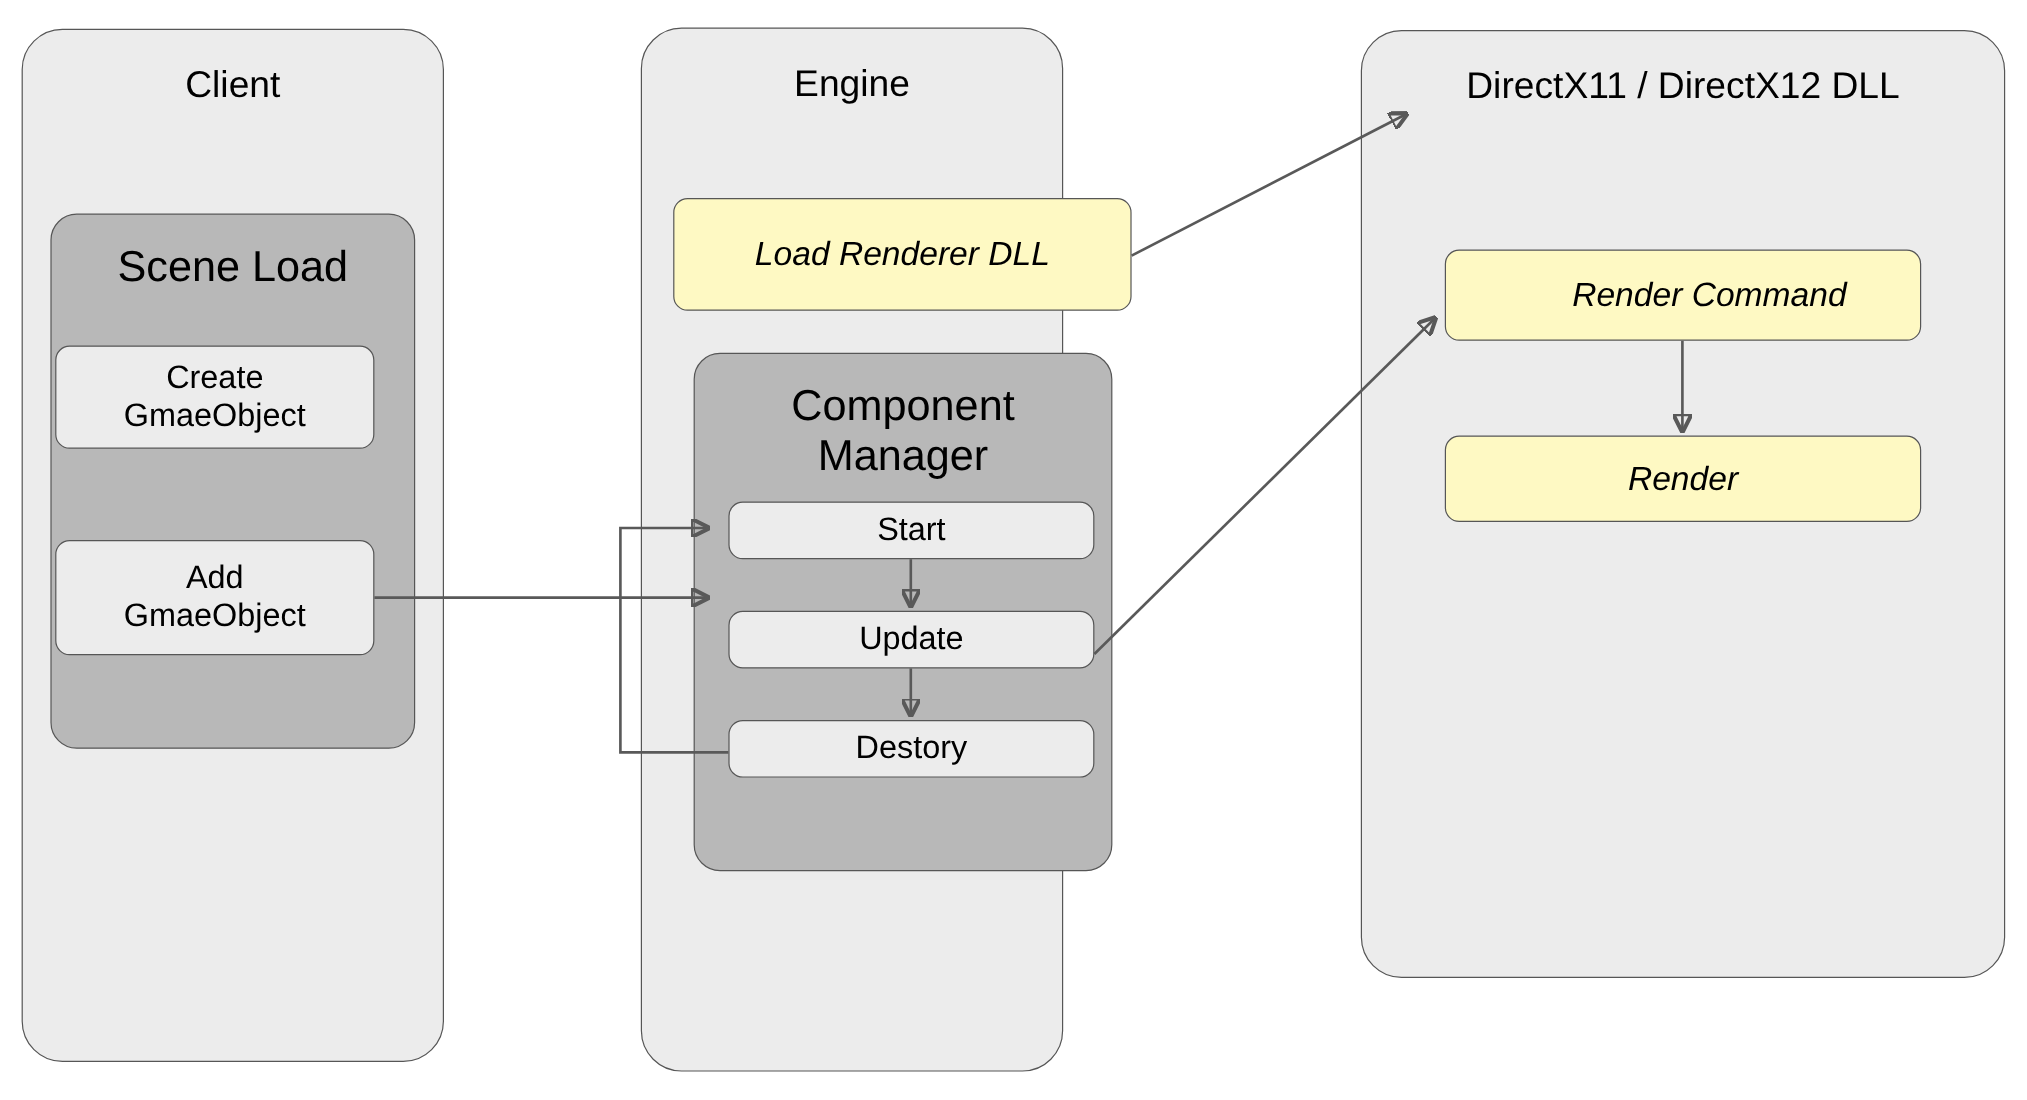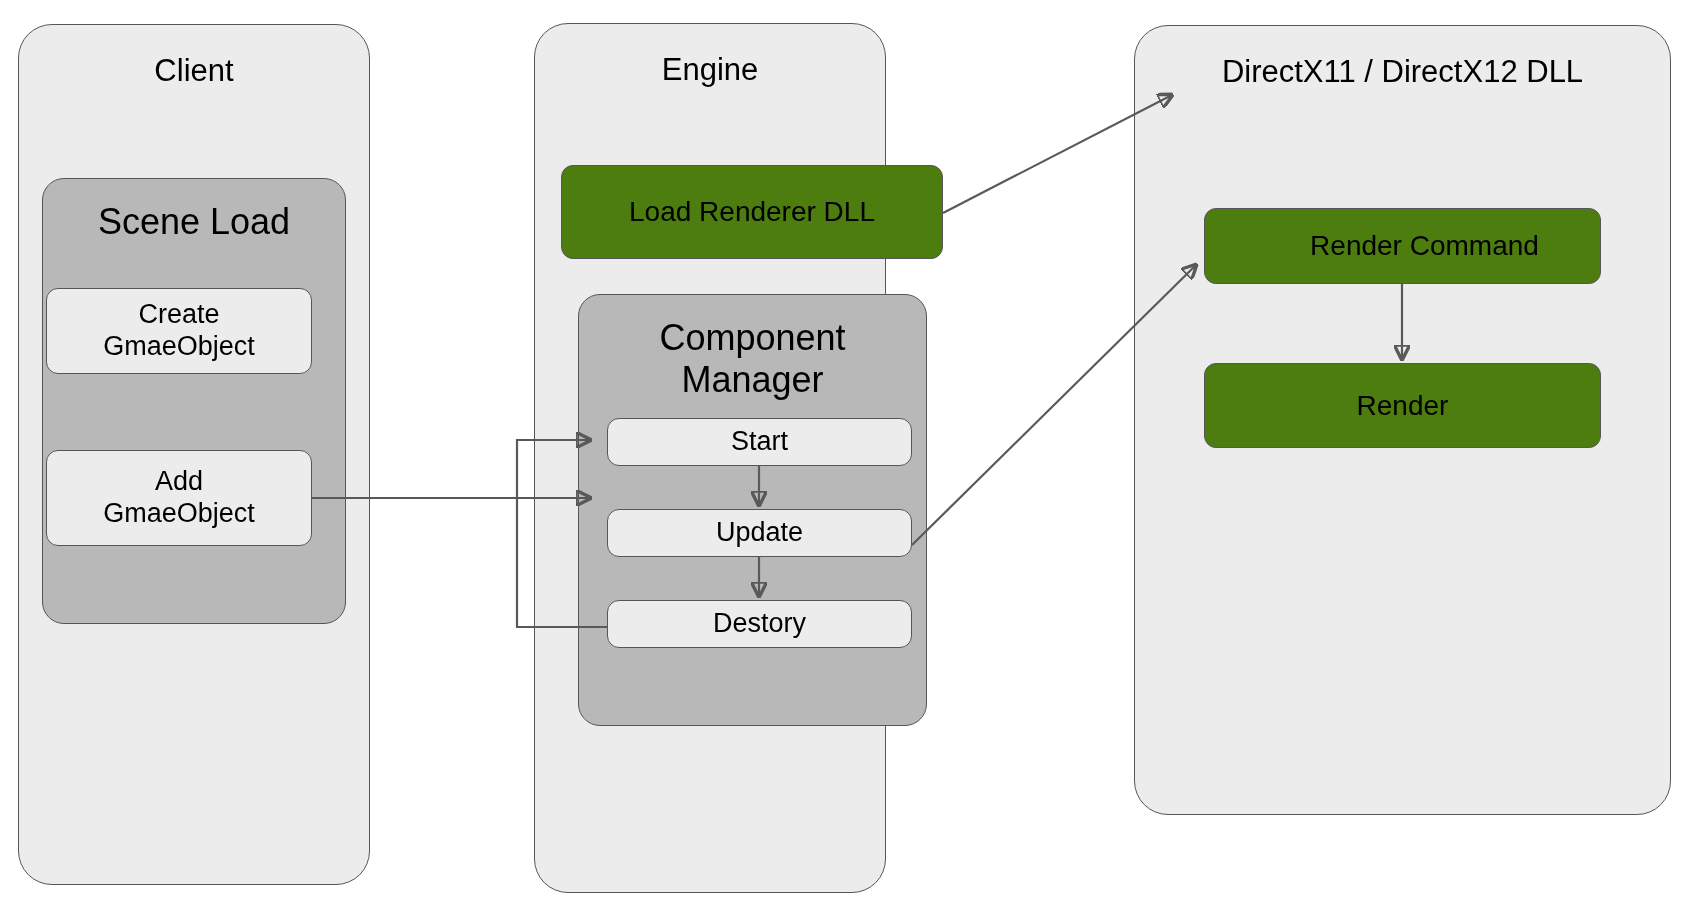--- a/index.html
+++ b/index.html
@@ -50,24 +50,25 @@
   }
   
   .leaf-light {
     background: #ECECEC;
     border-radius: 12px;
     align-items: center;
     font-size: 27px;
   }
   
   .leaf-gray {
-    background: #4d7c0f;
+    background: #fef9c3;
     border-radius: 12px;
     align-items: center;
     font-size: 28px;
+    font-style: italic;
   }
   .label { display: block; width: 100%; }
   svg.edges {
     position: absolute;
     left: 0;
     top: 0;
     width: 1689px;
     height: 917px;
     overflow: visible;
     pointer-events: none;
@@ -127,21 +128,21 @@
   </div>
 
   <div class="node lane" style="left:1134px; top:25px; width:537px; height:790px;">
     <span class="lane-title label">DirectX11 / DirectX12 DLL</span>
   </div>
 
   <div class="node leaf-gray" style="left:1204px; top:208px; width:397px; height:76px;padding-left:44px;">
     <span class="label">Render Command</span>
   </div>
 
-  <div class="node leaf-gray" style="left:1204px; top:363px; width:397px; height:85px;">
+  <div class="node leaf-gray" style="left:1204px; top:363px; width:397px; height:72px;">
     <span class="label">Render</span>
   </div>
 
   <svg class="edges" viewBox="0 0 1689 917">
     <defs>
       <marker id="arrow" viewBox="0 0 10 10" refX="9" refY="5" markerWidth="7" markerHeight="7" orient="auto-start-reverse">
         <path d="M 0 0 L 10 5 L 0 10 z" fill="#595959" stroke="none"></path>
       </marker>
     </defs>
 

